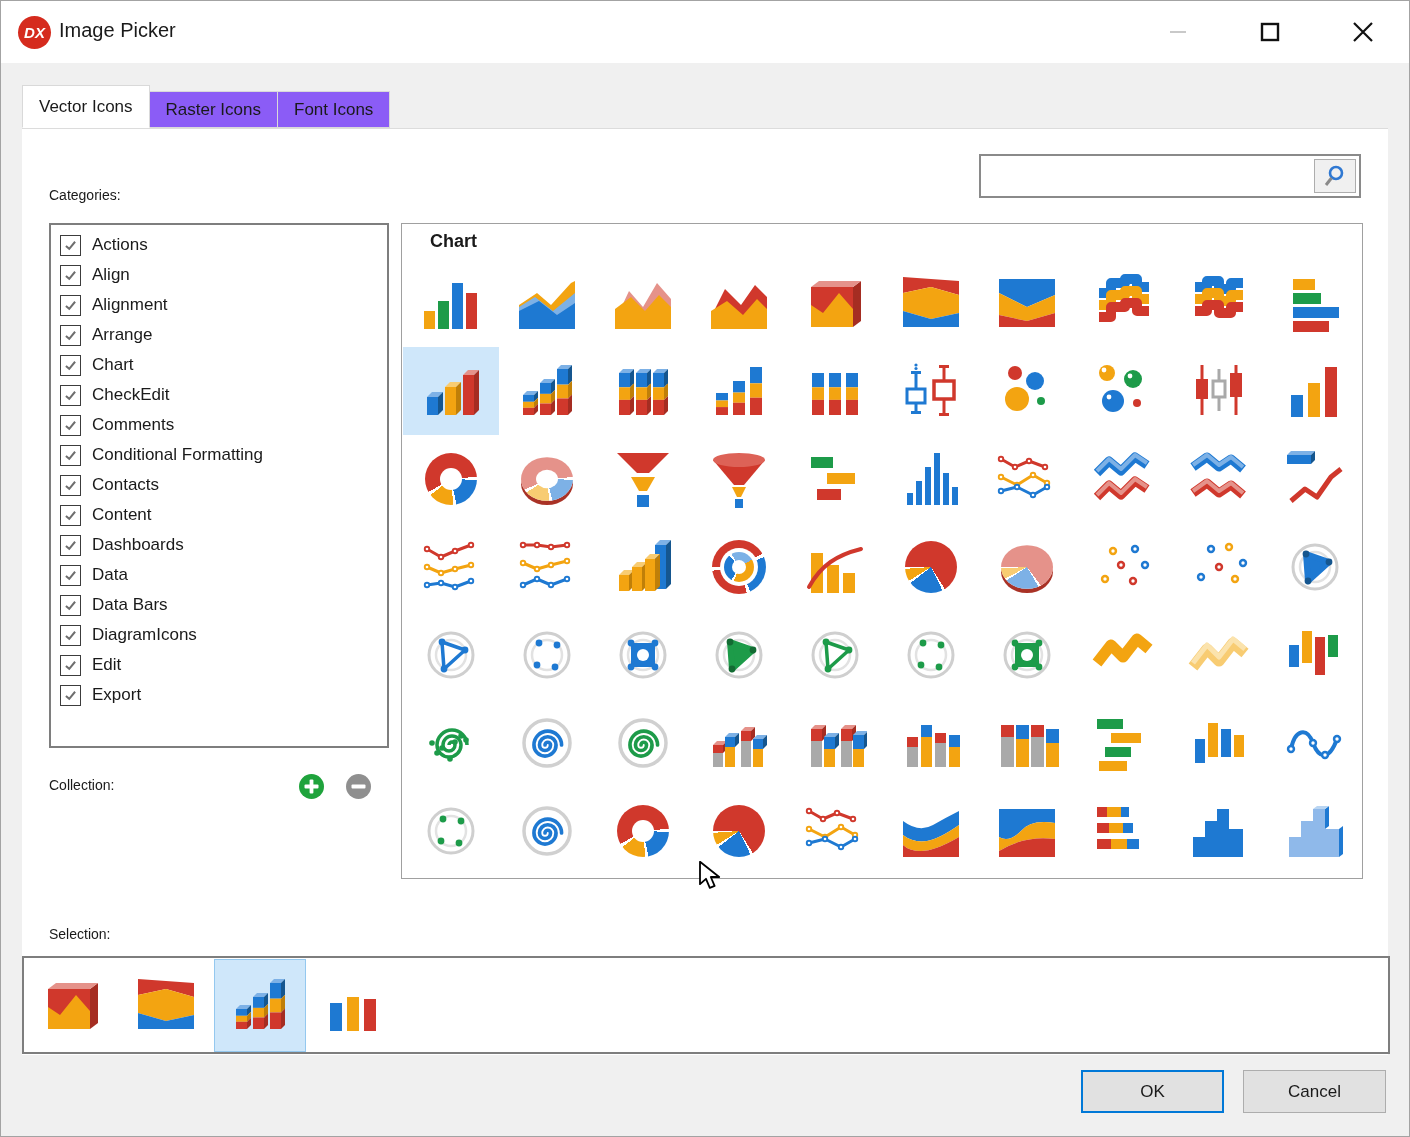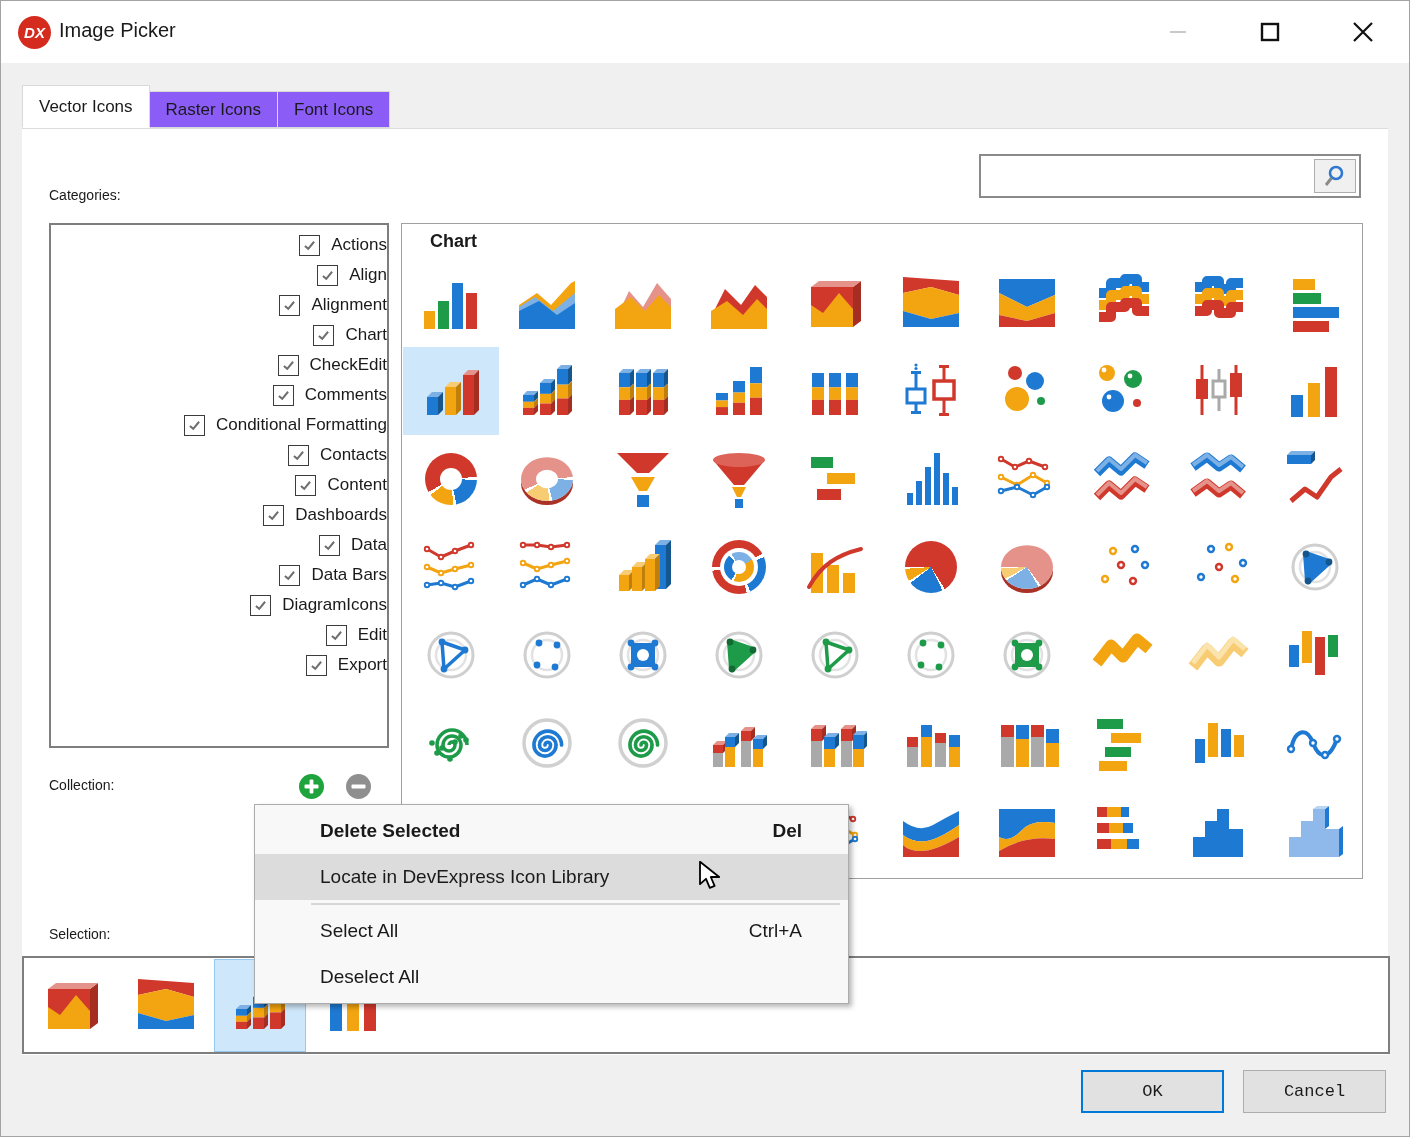--- a/index.html
+++ b/index.html
@@ -14,40 +14,40 @@
   .tabs{position:absolute;left:21px;top:85px;height:42px;display:flex;align-items:flex-end;z-index:3;}
   .tab{background:#8b5cf6;border:1px solid #d9d9d9;height:35px;padding:0 16px;display:flex;align-items:center;
     font-size:17px;margin-right:-1px;}
   .tab.active{background:#fff;height:41px;border-bottom:1px solid #fff;position:relative;z-index:4;}
   .page{position:absolute;left:21px;top:127px;width:1366px;height:926px;background:#fff;border-top:1px solid #dcdcdc;}
   .label{position:absolute;font-size:14px;}
   .searchwrap{position:absolute;left:978px;top:153px;width:382px;height:44px;background:#fff;border:2px solid #8a8a8a;box-sizing:border-box;}
   .searchbtn{position:absolute;right:3px;top:3px;bottom:3px;width:40px;background:#f0f0f0;border:1px solid #adadad;
     display:flex;align-items:center;justify-content:center;}
   .listbox{position:absolute;background:#fff;border:2px solid #7e7e7e;box-sizing:border-box;overflow:hidden;}
-  .lrow{height:30px;display:flex;align-items:center;padding-left:9px;justify-content:flex-end;}
+  .lrow{height:30px;display:flex;align-items:center;padding-left:9px;}
   .cb{width:19px;height:19px;border:1px solid #3c3c3c;background:#fff;display:flex;align-items:center;justify-content:center;flex:0 0 auto;}
   .cb svg{width:15px;height:15px;}
   .llab{margin-left:11px;font-size:17px;white-space:nowrap;}
   .roundbtn{position:absolute;width:27px;height:27px;}
   .panel{position:absolute;left:400px;top:222px;width:962px;height:656px;background:#fff;border:1px solid #a0a0a0;box-sizing:border-box;}
   .grouplabel{position:absolute;left:28px;top:7px;font-size:18px;font-weight:bold;}
   .grid{position:absolute;left:1px;top:35px;display:grid;grid-template-columns:repeat(10,96px);grid-auto-rows:88px;}
   .cell{display:flex;align-items:center;justify-content:center;}
   .cell.sel{background:#cfe7fa;}
   .ic{width:64px;height:64px;display:flex;align-items:center;justify-content:center;}
   .ic svg{width:64px;height:64px;display:block;}
   .pie{border-radius:50%;display:flex;align-items:center;justify-content:center;}
   .hole{width:22px;height:22px;border-radius:50%;background:#fff;}
   .p3d{transform:scaleY(.84);box-shadow:0 5px 0 #a93226;}
   .selbox{position:absolute;left:21px;top:955px;width:1368px;height:98px;background:#fff;border:2px solid #7e7e7e;box-sizing:border-box;display:flex;align-items:center;}
   .seltile{width:92px;height:93px;margin-left:2px;display:flex;align-items:center;justify-content:center;box-sizing:border-box;}
   .seltile.sel{background:#cfe7fa;border:1px solid #94c8ef;}
   .btn{position:absolute;width:143px;height:43px;background:#e1e1e1;display:flex;align-items:center;justify-content:center;
-    font-size:17px;box-sizing:border-box;font-family:Liberation Mono, monospace;}
+    font-size:17px;box-sizing:border-box;}
   .btn.primary{border:2px solid #0078d7;}
   .btn.normal{border:1px solid #adadad;}
   .menu{position:absolute;left:253px;top:803px;width:595px;background:#f8f8f8;border:1px solid #ababab;
     box-shadow:3px 3px 5px rgba(0,0,0,.28);padding:3px 0;z-index:10;box-sizing:border-box;}
   .mi{height:46px;display:flex;align-items:center;padding:0 46px 0 65px;font-size:19px;}
   .mi.hl{background:#dcdcdc;}
   .mi.bold{font-weight:bold;}
   .mi .sc{margin-left:auto;}
   .msep{height:2px;background:#d6d6d6;margin:3px 8px 3px 56px;}
   .cursor{position:absolute;left:697px;top:860px;z-index:20;}
@@ -112,20 +112,28 @@
           </span>
           <span class="llab">Align</span>
         </div>
         <div class="lrow">
           <span class="cb">
             <svg viewBox="0 0 18 18">
               <polyline points="3.5,9.5 7.5,13 14.5,4.5" fill="none" stroke="#6e6e6e" stroke-width="2.4"></polyline>
             </svg>
           </span>
           <span class="llab">Alignment</span>
+        </div>
+        <div class="lrow">
+          <span class="cb">
+            <svg viewBox="0 0 18 18">
+              <polyline points="3.5,9.5 7.5,13 14.5,4.5" fill="none" stroke="#6e6e6e" stroke-width="2.4"></polyline>
+            </svg>
+          </span>
+          <span class="llab">Arrange</span>
         </div>
         <div class="lrow">
           <span class="cb">
             <svg viewBox="0 0 18 18">
               <polyline points="3.5,9.5 7.5,13 14.5,4.5" fill="none" stroke="#6e6e6e" stroke-width="2.4"></polyline>
             </svg>
           </span>
           <span class="llab">Chart</span>
         </div>
         <div class="lrow">
@@ -1195,37 +1203,20 @@
         <span class="ic">
           <svg viewBox="0 0 64 64">
             <rect x="8" y="30" width="12" height="28" fill="#1e79d2"></rect>
             <rect x="25" y="24" width="12" height="34" fill="#f3a411"></rect>
             <rect x="42" y="26" width="12" height="32" fill="#d0382c"></rect>
           </svg>
         </span>
       </div>
     </div>
 
-  <div class="menu" id="ctxmenu">
-      <div class="mi bold">
-        <span>Delete Selected</span>
-        <span class="sc">Del</span>
-      </div>
-      <div class="mi hl">
-        <span>Locate in DevExpress Icon Library</span>
-      </div>
-      <div class="msep"></div>
-      <div class="mi">
-        <span>Select All</span>
-        <span class="sc">Ctrl+A</span>
-      </div>
-      <div class="mi">
-        <span>Deselect All</span>
-      </div>
-    </div>
 
   <div class="cursor">
     <svg width="27" height="29" viewBox="0 0 13.5 14.5">
         <path d="M1,0.4 L1,11.6 L4,8.9 L5.9,13.4 L8.3,12.4 L6.4,8 L10.6,8 Z" fill="#fff" stroke="#000" stroke-width="0.9" stroke-linejoin="round"></path>
       </svg>
   </div>
 
   <div class="btn primary" style="left:1080px;top:1069px">OK</div>
   <div class="btn normal" style="left:1242px;top:1069px">Cancel</div>
 </div>

